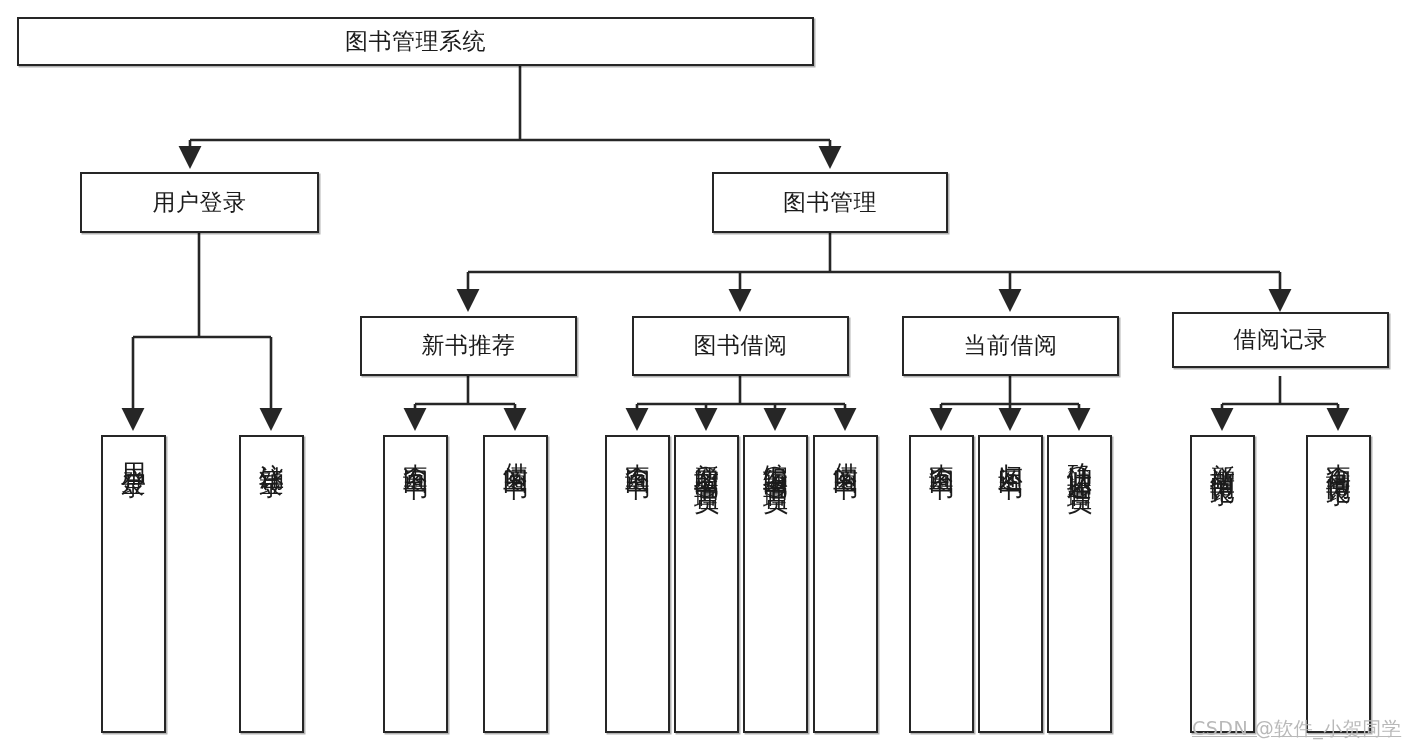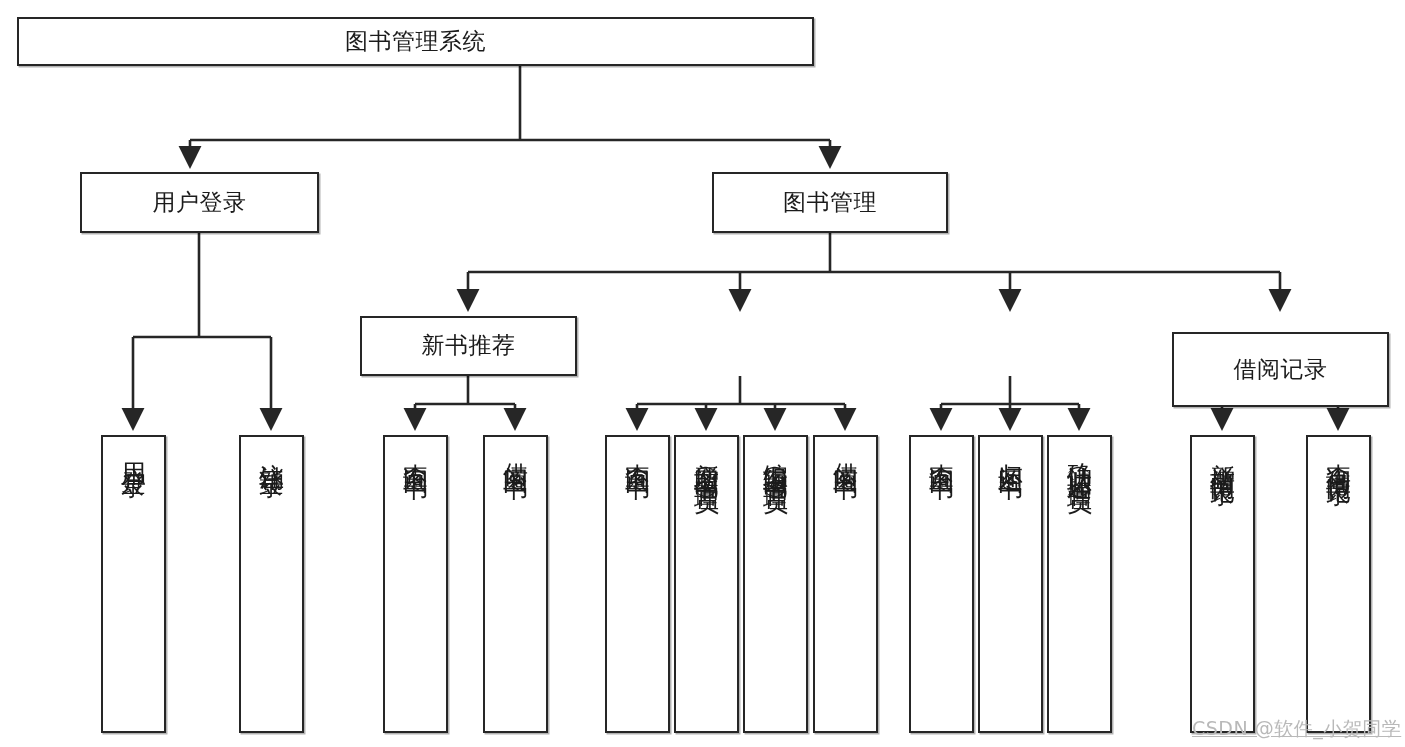--- a/index.html
+++ b/index.html
@@ -133,21 +133,27 @@
   <div class="node horiz" style="left:80px; top:172px; width:239px; height:61px;">
     <span class="node-label">用户登录</span>
   </div>
   <div class="node horiz" style="left:712px; top:172px; width:236px; height:61px;">
     <span class="node-label">图书管理</span>
   </div>
 
   <div class="node horiz" style="left:360px; top:316px; width:217px; height:60px;">
     <span class="node-label">新书推荐</span>
   </div>
-  <div class="node horiz" style="left:1172px; top:332px; width:217px; height:75px;">
+  <div class="node horiz" style="left:632px; top:316px; width:217px; height:60px;">
+    <span class="node-label">图书借阅</span>
+  </div>
+  <div class="node horiz" style="left:902px; top:316px; width:217px; height:60px;">
+    <span class="node-label">当前借阅</span>
+  </div>
+  <div class="node horiz" style="left:1172px; top:312px; width:217px; height:56px;">
     <span class="node-label">借阅记录</span>
   </div>
 
   <div class="node vert" style="left:101px; top:435px; width:65px; height:298px;">
     <span class="node-label">用户登录</span>
   </div>
   <div class="node vert" style="left:239px; top:435px; width:65px; height:298px;">
     <span class="node-label">注销登录</span>
   </div>
 

